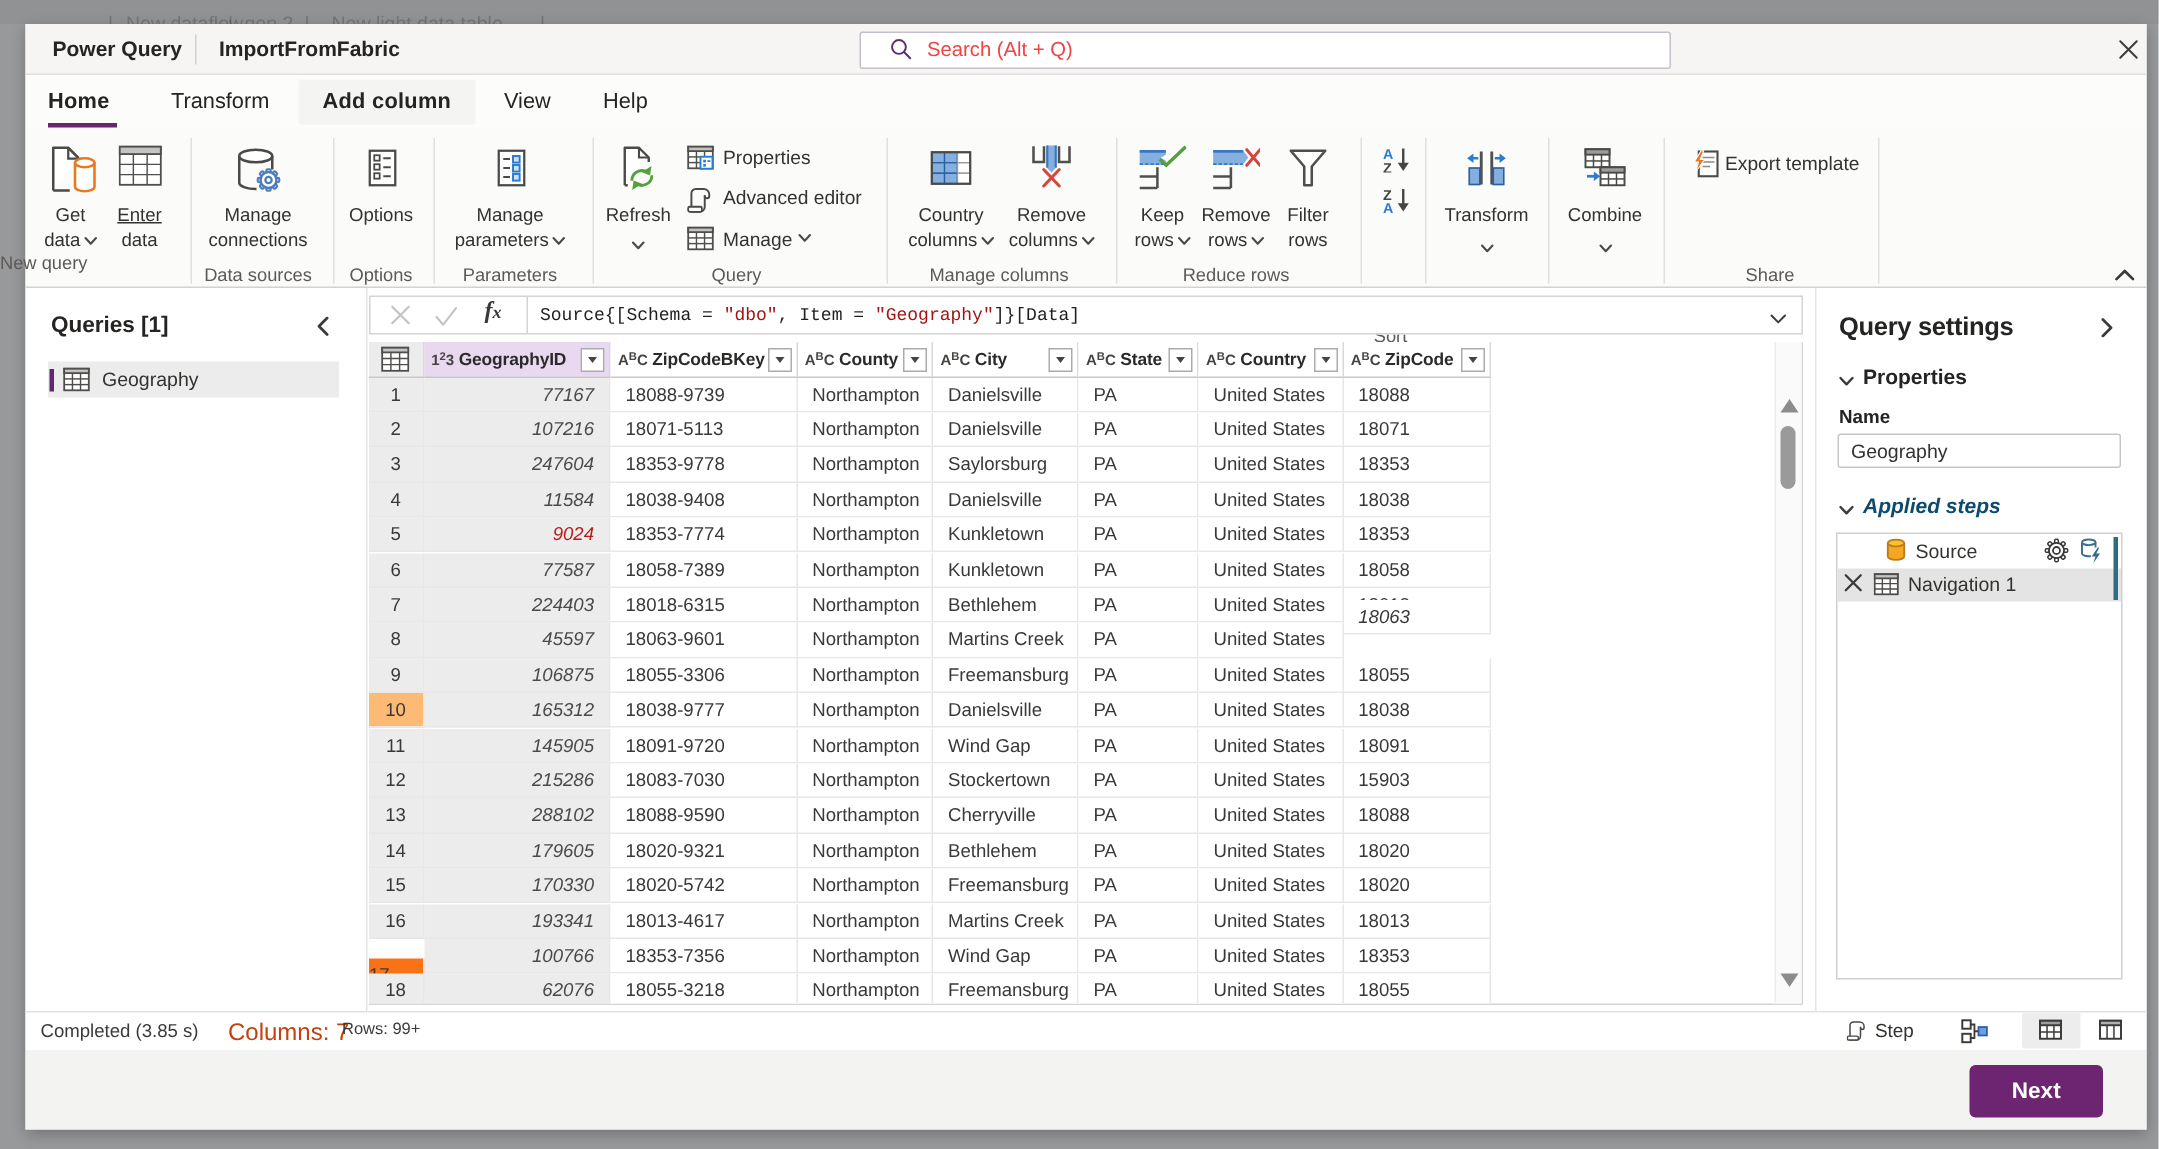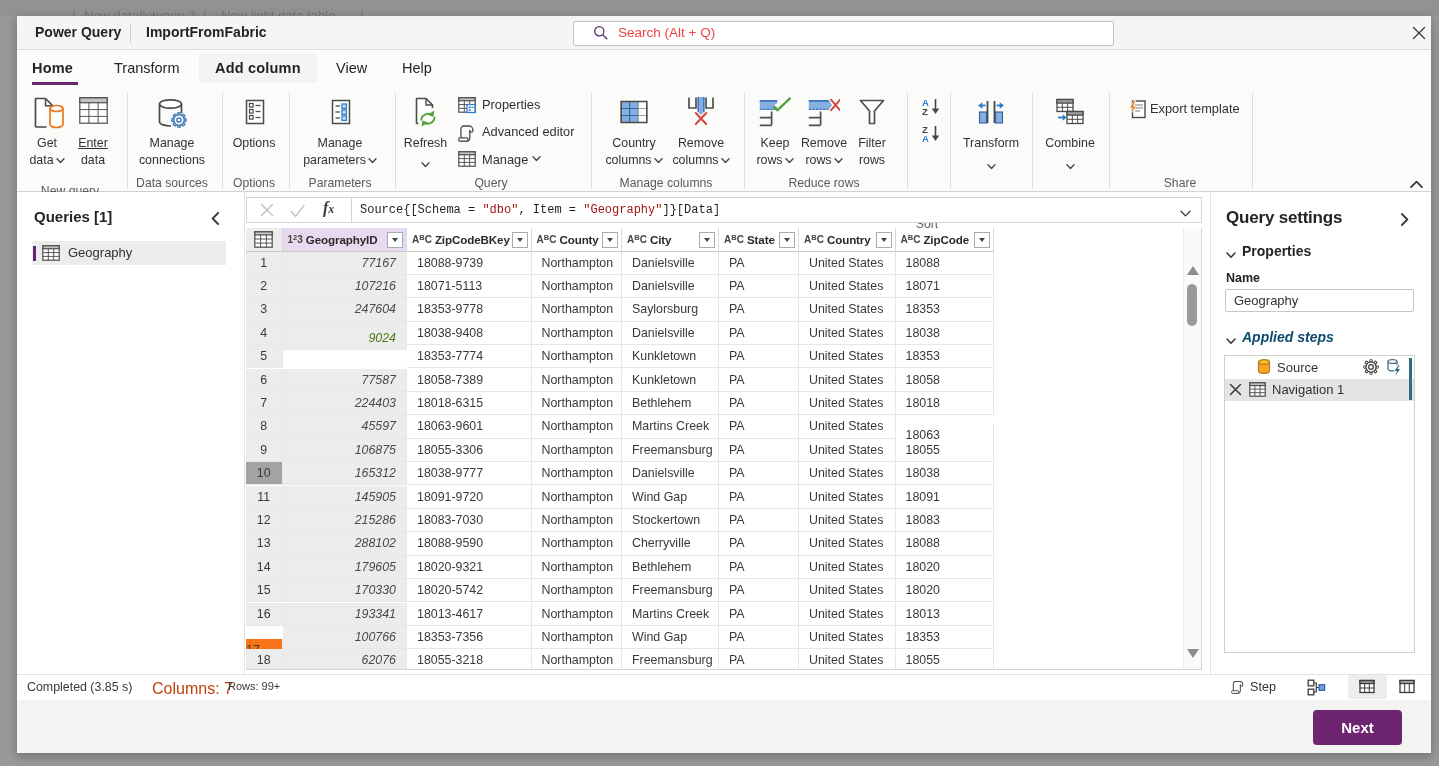--- a/index.html
+++ b/index.html
@@ -271,21 +271,21 @@
         <polyline points="1,2.6999999999999997 4.5,6.4799999999999995 8,2.6999999999999997" fill="none" stroke="#4a4a48" stroke-width="1.4" stroke-linecap="round" stroke-linejoin="round"></polyline>
       </svg></div>
 <div class="abs" style="left:1108px;top:82px;"><svg width="22" height="22" viewBox="0 0 22 22">
         <rect x="7.5" y="3" width="12.5" height="16.5" fill="#fff" stroke="#4a4a48" stroke-width="1.4"></rect>
         <line x1="10" y1="7" x2="18" y2="7" stroke="#8a8a88" stroke-width="1.1"></line>
         <line x1="10" y1="10" x2="18" y2="10" stroke="#8a8a88" stroke-width="1.1"></line>
         <line x1="10" y1="13" x2="15" y2="13" stroke="#8a8a88" stroke-width="1.1"></line>
         <path d="M9 2.5 L4.5 10 h2.8 L5.5 16.5 l6 -8.2 h-3 L10.8 2.5 z" fill="#e8791e" stroke="#fff" stroke-width="0.7"></path>
       </svg></div>
 <div class="abs" style="left:1133px;top:85px;font-size:12.8px;color:#33322f;white-space:nowrap;">Export template</div>
-<div class="abs glabel" style="left:-17px;top:168px;width:140px;text-align:center;">New query</div>
+<div class="abs glabel" style="left:-17px;top:152px;width:140px;text-align:left;">New query</div>
 <div class="abs glabel" style="left:85px;top:160px;width:140px;text-align:center;">Data sources</div>
 <div class="abs glabel" style="left:167px;top:160px;width:140px;text-align:center;">Options</div>
 <div class="abs glabel" style="left:253px;top:160px;width:140px;text-align:center;">Parameters</div>
 <div class="abs glabel" style="left:404px;top:160px;width:140px;text-align:center;">Query</div>
 <div class="abs glabel" style="left:579px;top:160px;width:140px;text-align:center;">Manage columns</div>
 <div class="abs glabel" style="left:737px;top:160px;width:140px;text-align:center;">Reduce rows</div>
 <div class="abs glabel" style="left:840px;top:160px;width:140px;text-align:center;margin-top:41px;">Sort</div>
 <div class="abs glabel" style="left:1093px;top:160px;width:140px;text-align:center;">Share</div>
 <div class="abs" style="left:1393px;top:161px;"><svg width="13" height="13" viewBox="0 0 13 13">
         <polyline points="1,9.1 6.5,3.6400000000000006 12,9.1" fill="none" stroke="#3b3a39" stroke-width="1.8" stroke-linecap="round" stroke-linejoin="round"></polyline>
@@ -474,21 +474,21 @@
 <div class="cell" style="left:649.5px;top:70.3px;width:98.5px;">18353</div>
 <div class="cell" style="left:0;top:93.69999999999999px;width:36.5px;background:#ececec;text-align:center;padding-left:0;">4</div>
 <div class="cell" style="left:36.5px;top:93.69999999999999px;width:124.5px;background:#ececec;text-align:right;padding:0 10px 0 0;font-style:italic;color:#4a4a48;">11584</div>
 <div class="cell" style="left:161.0px;top:93.69999999999999px;width:124.5px;">18038-9408</div>
 <div class="cell" style="left:285.5px;top:93.69999999999999px;width:90.5px;">Northampton</div>
 <div class="cell" style="left:376.0px;top:93.69999999999999px;width:97px;">Danielsville</div>
 <div class="cell" style="left:473.0px;top:93.69999999999999px;width:80px;">PA</div>
 <div class="cell" style="left:553.0px;top:93.69999999999999px;width:96.5px;">United States</div>
 <div class="cell" style="left:649.5px;top:93.69999999999999px;width:98.5px;">18038</div>
 <div class="cell" style="left:0;top:117.1px;width:36.5px;background:#ececec;text-align:center;padding-left:0;">5</div>
-<div class="cell" style="left:36.5px;top:99px;width:124.5px;background:#ececec;text-align:right;padding:0 10px 0 0;font-style:italic;color:#4d7c0f;">9024</div>
+<div class="cell" style="left:36.5px;top:117px;width:124.5px;background:#ececec;text-align:right;padding:0 10px 0 0;font-style:italic;color:#b91c1c;">9024</div>
 <div class="cell" style="left:161.0px;top:117.1px;width:124.5px;">18353-7774</div>
 <div class="cell" style="left:285.5px;top:117.1px;width:90.5px;">Northampton</div>
 <div class="cell" style="left:376.0px;top:117.1px;width:97px;">Kunkletown</div>
 <div class="cell" style="left:473.0px;top:117.1px;width:80px;">PA</div>
 <div class="cell" style="left:553.0px;top:117.1px;width:96.5px;">United States</div>
 <div class="cell" style="left:649.5px;top:117.1px;width:98.5px;">18353</div>
 <div class="cell" style="left:0;top:140.5px;width:36.5px;background:#ececec;text-align:center;padding-left:0;">6</div>
 <div class="cell" style="left:36.5px;top:140.5px;width:124.5px;background:#ececec;text-align:right;padding:0 10px 0 0;font-style:italic;color:#4a4a48;">77587</div>
 <div class="cell" style="left:161.0px;top:140.5px;width:124.5px;">18058-7389</div>
 <div class="cell" style="left:285.5px;top:140.5px;width:90.5px;">Northampton</div>
@@ -504,30 +504,30 @@
 <div class="cell" style="left:473.0px;top:163.9px;width:80px;">PA</div>
 <div class="cell" style="left:553.0px;top:163.9px;width:96.5px;">United States</div>
 <div class="cell" style="left:649.5px;top:163.9px;width:98.5px;">18018</div>
 <div class="cell" style="left:0;top:187.3px;width:36.5px;background:#ececec;text-align:center;padding-left:0;">8</div>
 <div class="cell" style="left:36.5px;top:187.3px;width:124.5px;background:#ececec;text-align:right;padding:0 10px 0 0;font-style:italic;color:#4a4a48;">45597</div>
 <div class="cell" style="left:161.0px;top:187.3px;width:124.5px;">18063-9601</div>
 <div class="cell" style="left:285.5px;top:187.3px;width:90.5px;">Northampton</div>
 <div class="cell" style="left:376.0px;top:187.3px;width:97px;">Martins Creek</div>
 <div class="cell" style="left:473.0px;top:187.3px;width:80px;">PA</div>
 <div class="cell" style="left:553.0px;top:187.3px;width:96.5px;">United States</div>
-<div class="cell" style="left:649.5px;top:196px;width:98.5px;">18063</div>
+<div class="cell" style="left:649.5px;top:172px;width:98.5px;font-style:italic;">18063</div>
 <div class="cell" style="left:0;top:210.70000000000002px;width:36.5px;background:#ececec;text-align:center;padding-left:0;">9</div>
 <div class="cell" style="left:36.5px;top:210.70000000000002px;width:124.5px;background:#ececec;text-align:right;padding:0 10px 0 0;font-style:italic;color:#4a4a48;">106875</div>
 <div class="cell" style="left:161.0px;top:210.70000000000002px;width:124.5px;">18055-3306</div>
 <div class="cell" style="left:285.5px;top:210.70000000000002px;width:90.5px;">Northampton</div>
 <div class="cell" style="left:376.0px;top:210.70000000000002px;width:97px;">Freemansburg</div>
 <div class="cell" style="left:473.0px;top:210.70000000000002px;width:80px;">PA</div>
 <div class="cell" style="left:553.0px;top:210.70000000000002px;width:96.5px;">United States</div>
 <div class="cell" style="left:649.5px;top:210.70000000000002px;width:98.5px;">18055</div>
-<div class="cell" style="left:0;top:234.10000000000002px;width:36.5px;background:#a3a3a3;text-align:center;padding-left:0;">10</div>
+<div class="cell" style="left:0;top:234.10000000000002px;width:36.5px;background:#fdba74;text-align:center;padding-left:0;">10</div>
 <div class="cell" style="left:36.5px;top:234.10000000000002px;width:124.5px;background:#ececec;text-align:right;padding:0 10px 0 0;font-style:italic;color:#4a4a48;">165312</div>
 <div class="cell" style="left:161.0px;top:234.10000000000002px;width:124.5px;">18038-9777</div>
 <div class="cell" style="left:285.5px;top:234.10000000000002px;width:90.5px;">Northampton</div>
 <div class="cell" style="left:376.0px;top:234.10000000000002px;width:97px;">Danielsville</div>
 <div class="cell" style="left:473.0px;top:234.10000000000002px;width:80px;">PA</div>
 <div class="cell" style="left:553.0px;top:234.10000000000002px;width:96.5px;">United States</div>
 <div class="cell" style="left:649.5px;top:234.10000000000002px;width:98.5px;">18038</div>
 <div class="cell" style="left:0;top:257.5px;width:36.5px;background:#ececec;text-align:center;padding-left:0;">11</div>
 <div class="cell" style="left:36.5px;top:257.5px;width:124.5px;background:#ececec;text-align:right;padding:0 10px 0 0;font-style:italic;color:#4a4a48;">145905</div>
 <div class="cell" style="left:161.0px;top:257.5px;width:124.5px;">18091-9720</div>
@@ -536,21 +536,21 @@
 <div class="cell" style="left:473.0px;top:257.5px;width:80px;">PA</div>
 <div class="cell" style="left:553.0px;top:257.5px;width:96.5px;">United States</div>
 <div class="cell" style="left:649.5px;top:257.5px;width:98.5px;">18091</div>
 <div class="cell" style="left:0;top:280.9px;width:36.5px;background:#ececec;text-align:center;padding-left:0;">12</div>
 <div class="cell" style="left:36.5px;top:280.9px;width:124.5px;background:#ececec;text-align:right;padding:0 10px 0 0;font-style:italic;color:#4a4a48;">215286</div>
 <div class="cell" style="left:161.0px;top:280.9px;width:124.5px;">18083-7030</div>
 <div class="cell" style="left:285.5px;top:280.9px;width:90.5px;">Northampton</div>
 <div class="cell" style="left:376.0px;top:280.9px;width:97px;">Stockertown</div>
 <div class="cell" style="left:473.0px;top:280.9px;width:80px;">PA</div>
 <div class="cell" style="left:553.0px;top:280.9px;width:96.5px;">United States</div>
-<div class="cell" style="left:649.5px;top:280.9px;width:98.5px;">18083</div>
+<div class="cell" style="left:649.5px;top:280.9px;width:98.5px;">15903</div>
 <div class="cell" style="left:0;top:304.29999999999995px;width:36.5px;background:#ececec;text-align:center;padding-left:0;">13</div>
 <div class="cell" style="left:36.5px;top:304.29999999999995px;width:124.5px;background:#ececec;text-align:right;padding:0 10px 0 0;font-style:italic;color:#4a4a48;">288102</div>
 <div class="cell" style="left:161.0px;top:304.29999999999995px;width:124.5px;">18088-9590</div>
 <div class="cell" style="left:285.5px;top:304.29999999999995px;width:90.5px;">Northampton</div>
 <div class="cell" style="left:376.0px;top:304.29999999999995px;width:97px;">Cherryville</div>
 <div class="cell" style="left:473.0px;top:304.29999999999995px;width:80px;">PA</div>
 <div class="cell" style="left:553.0px;top:304.29999999999995px;width:96.5px;">United States</div>
 <div class="cell" style="left:649.5px;top:304.29999999999995px;width:98.5px;">18088</div>
 <div class="cell" style="left:0;top:327.69999999999993px;width:36.5px;background:#ececec;text-align:center;padding-left:0;">14</div>
 <div class="cell" style="left:36.5px;top:327.69999999999993px;width:124.5px;background:#ececec;text-align:right;padding:0 10px 0 0;font-style:italic;color:#4a4a48;">179605</div>

